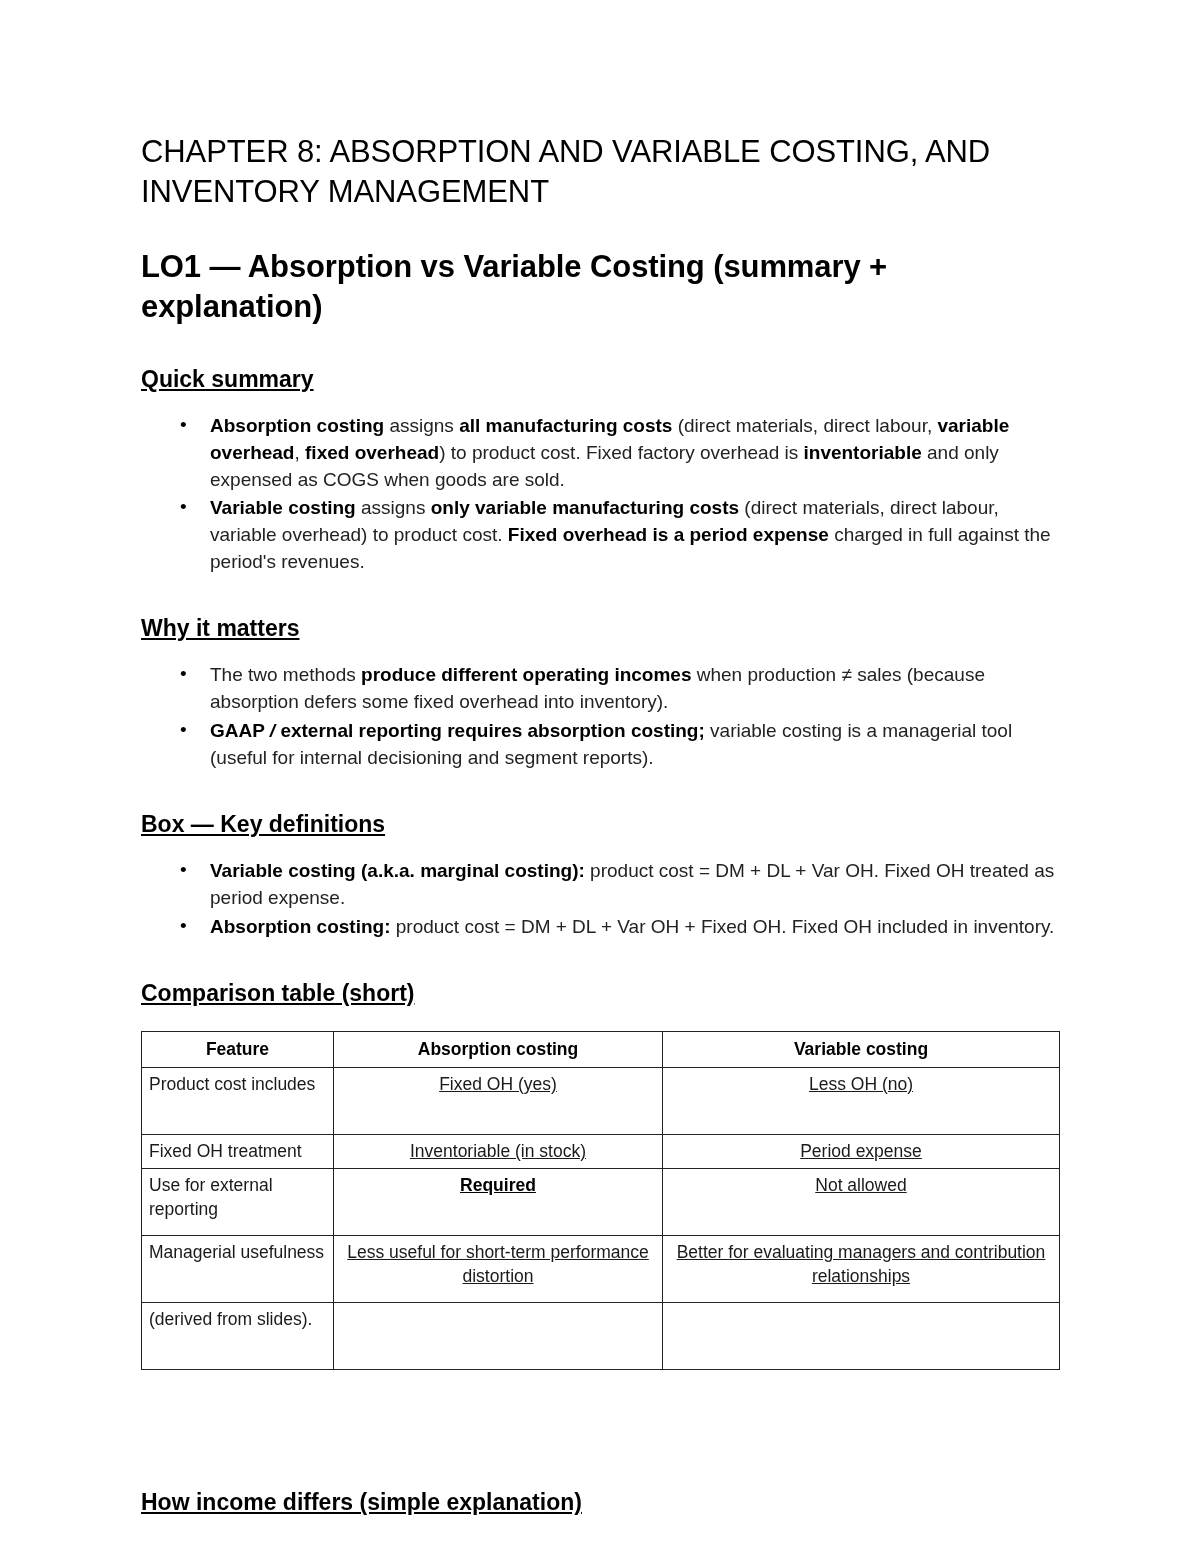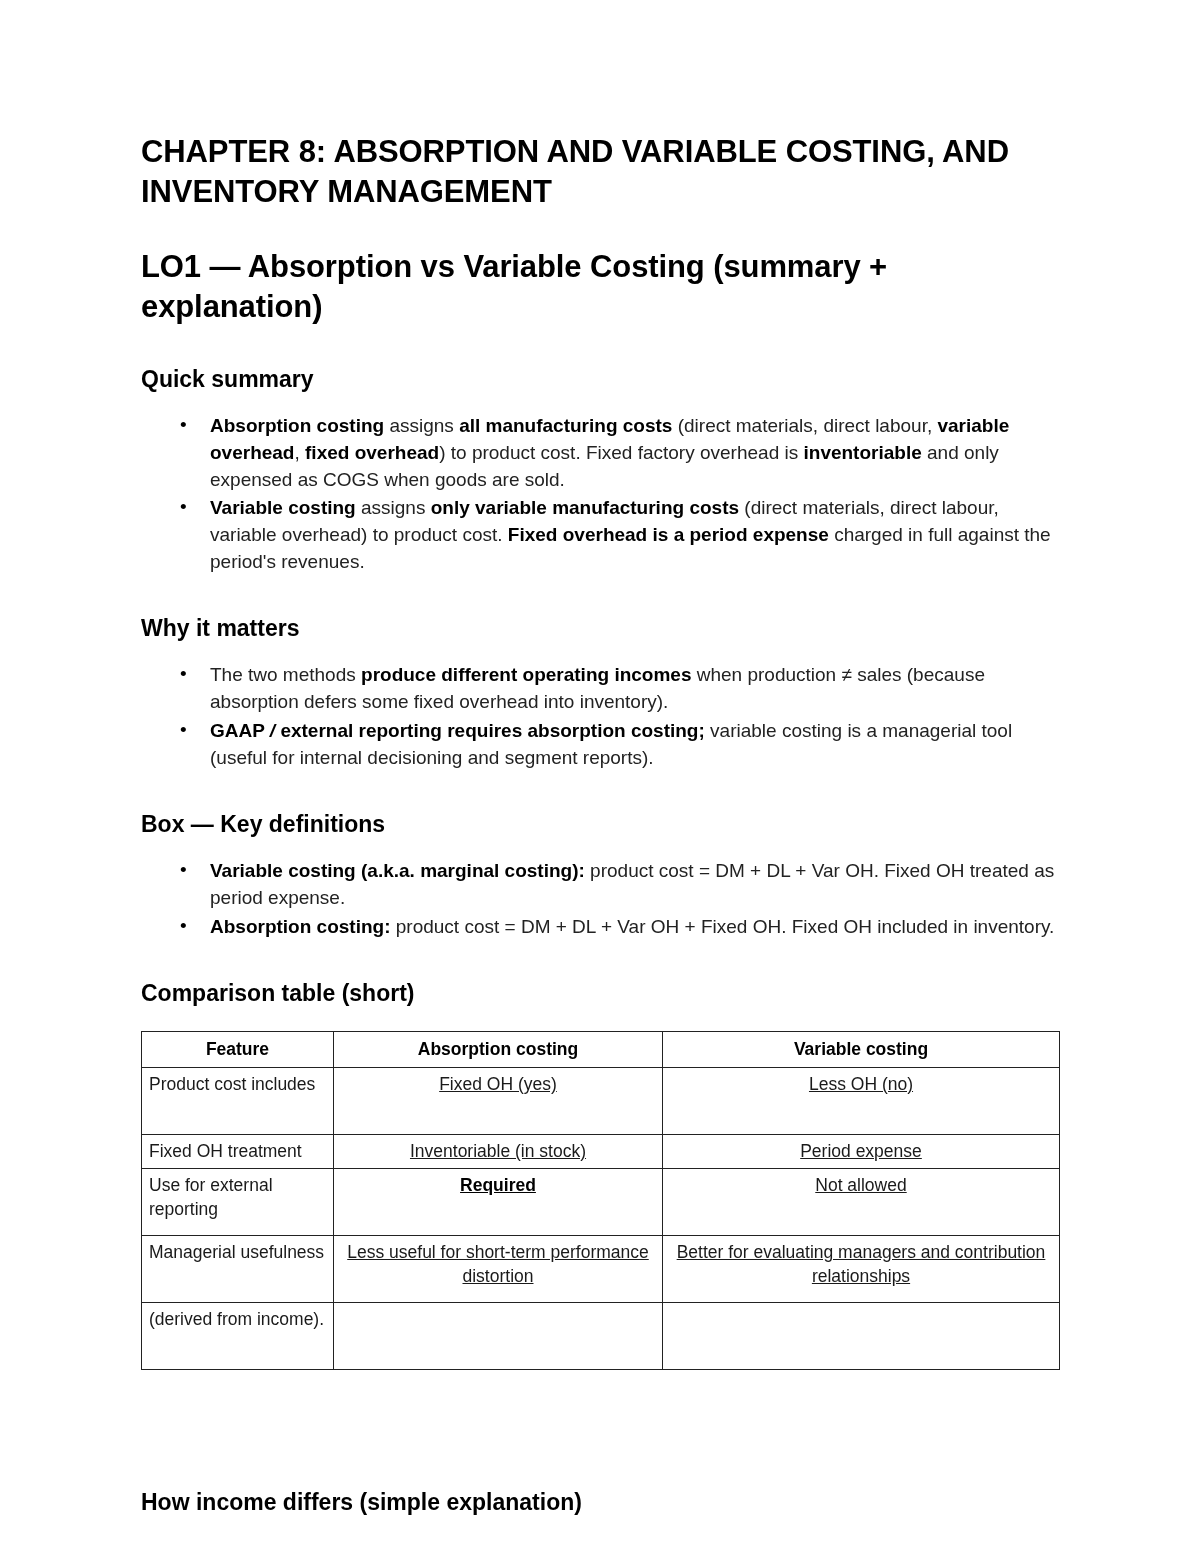--- a/index.html
+++ b/index.html
@@ -23,37 +23,38 @@
   #content {
     position: absolute;
     left: 141px;
     top: 132px;
     width: 918px;
   }
 
   
   h1.doc-title {
     font-size: 31px;
-    font-weight: bold;
+    font-weight: normal;
     line-height: 1.28;
     margin: 0 0 0 0;
     letter-spacing: -0.1px;
   }
   h2.lo-heading {
     font-size: 31px;
     font-weight: bold;
     line-height: 1.28;
     margin: 36px 0 0 0;
     letter-spacing: -0.1px;
   }
   h3.sub-heading {
     font-size: 23px;
     font-weight: bold;
     line-height: 1.3;
     margin: 38px 0 0 0;
+    text-decoration: underline;
   }
   h3.sub-heading.tight-top {
     margin-top: 40px;
   }
 
   
   ul.bullets {
     list-style: none;
     margin: 18px 0 0 0;
     padding: 0;
@@ -184,21 +185,21 @@
             <td class="feature blank">Use for external reporting</td>
             <td class="val strong">Required</td>
             <td class="val">Not allowed</td>
           </tr>
           <tr>
             <td class="feature blank">Managerial usefulness</td>
             <td class="val">Less useful for short-term performance distortion</td>
             <td class="val">Better for evaluating managers and contribution relationships</td>
           </tr>
           <tr>
-            <td class="feature blank">(derived from income).</td>
+            <td class="feature blank">(derived from slides).</td>
             <td class="val"></td>
             <td class="val"></td>
           </tr>
         </tbody>
     </table>
 
     <div class="spacer-before-tail"></div>
 
     <h3 class="sub-heading tight-top">How income differs (simple explanation)</h3>
 

